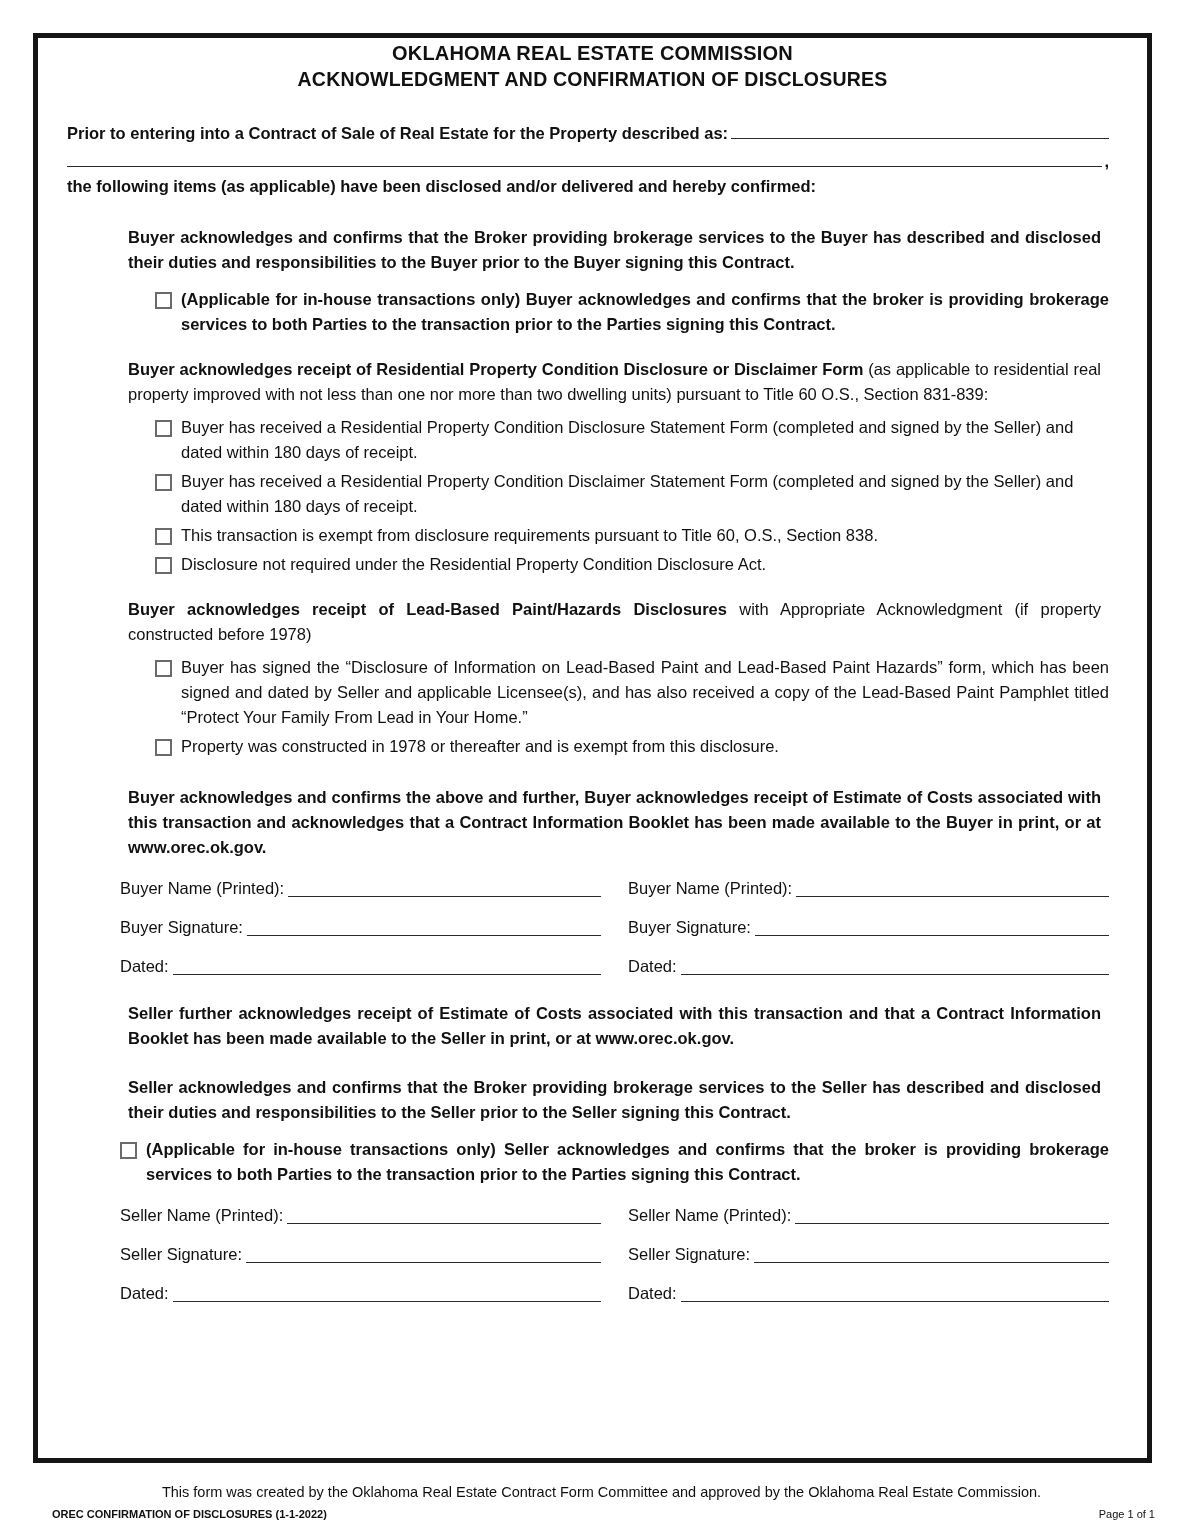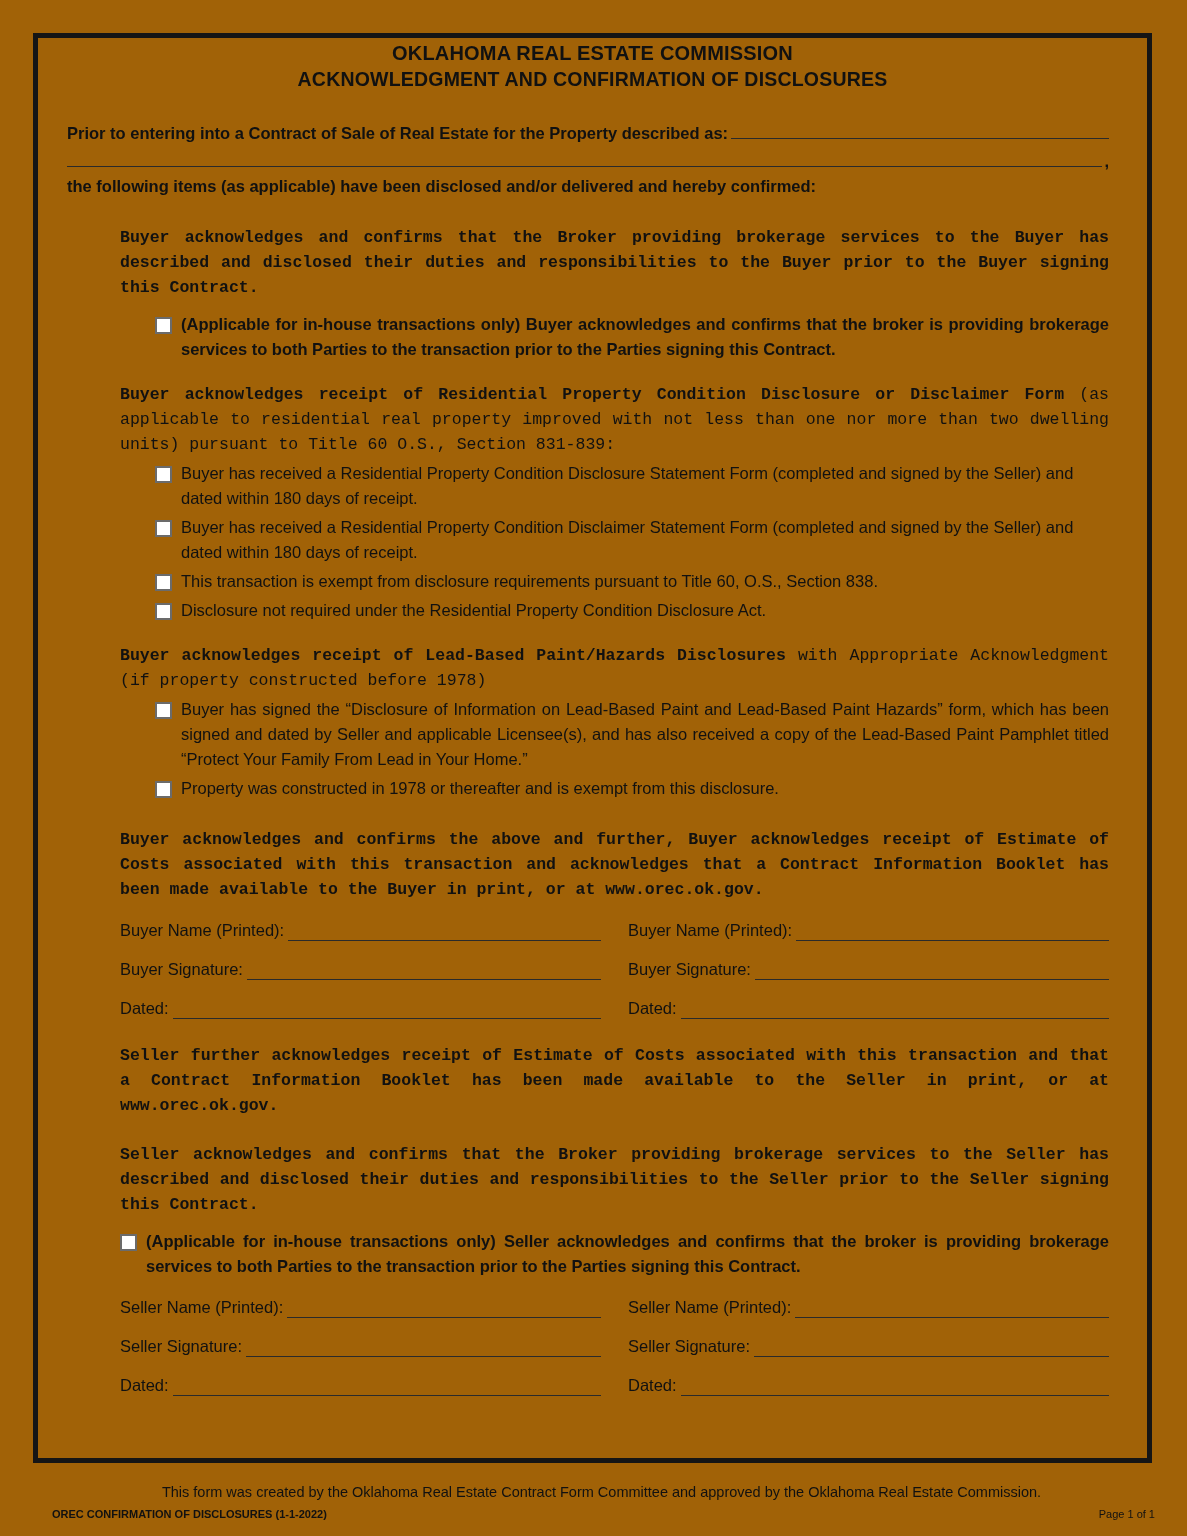--- a/index.html
+++ b/index.html
@@ -1,33 +1,33 @@
 <!DOCTYPE html>
 <html><head>
 <meta charset="utf-8">
 <style>
   html,body{margin:0;padding:0;background:#e9e9e9;}
   .page{
     position:relative;
     width:1187px;height:1536px;
-    background:#a16207;
+    background:#ffffff;
     font-family:"Liberation Sans","DejaVu Sans",sans-serif;
     color:#111;
     overflow:hidden;
   }
   .form-border{
     position:absolute;
     left:33px;top:33px;right:35px;bottom:73px;
     border:5px solid #151515;
     box-sizing:border-box;
   }
   .content{padding:0 38px 0 29px;}
   .b{font-weight:bold;}
   .just{text-align:justify;}
-  p{margin:0;font-family:Liberation Mono, monospace;}
+  p{margin:8px;}
   
   .header{padding-top:3px;text-align:center;}
   .org-title{font-size:20px;font-weight:bold;line-height:24px;letter-spacing:.2px;}
   .legal-notice{font-size:14.5px;font-style:italic;line-height:21px;}
   .form-title{font-size:19.5px;font-weight:bold;line-height:26px;margin-top:1px;letter-spacing:.2px;}
   
   .content{font-size:16.5px;line-height:25px;}
   .intro{margin-top:26px;}
   .fill-row{display:flex;align-items:baseline;}
   .fill-line{
@@ -42,21 +42,21 @@
   .checkbox{
     flex:none;width:13px;height:13px;
     border:2px solid #6b6b6b;background:#fff;
     margin:5px 9px 0 0;
   }
   .indent1{margin-left:35px;}
   .check-text{flex:1;}
   
   .sig-block{margin-left:53px;margin-top:16px;}
   .sig-row{display:flex;margin-top:14px;}
-  .sig-cell{flex:1;display:flex;align-items:center;}
+  .sig-cell{flex:1;display:flex;align-items:flex-start;}
   .sig-cell + .sig-cell{margin-left:27px;}
   .sig-cell .fill-line{margin-left:4px;}
   
   .footer{position:absolute;left:16px;right:0;top:1482px;}
   .foot-note{text-align:center;font-size:14.5px;line-height:20px;}
   .foot-row{display:flex;justify-content:space-between;padding:1px 32px 0 36px;font-size:11px;line-height:22px;}
 </style>
 </head>
 <body>
 

